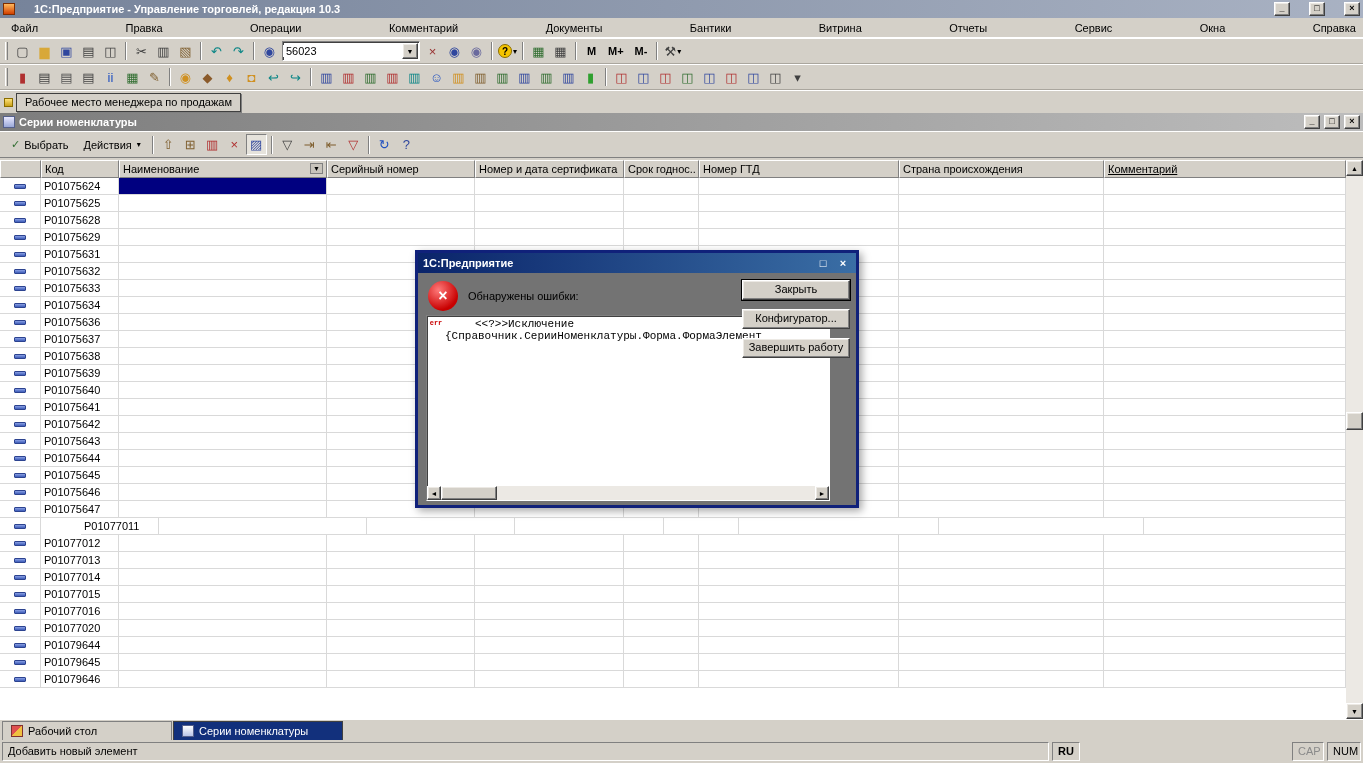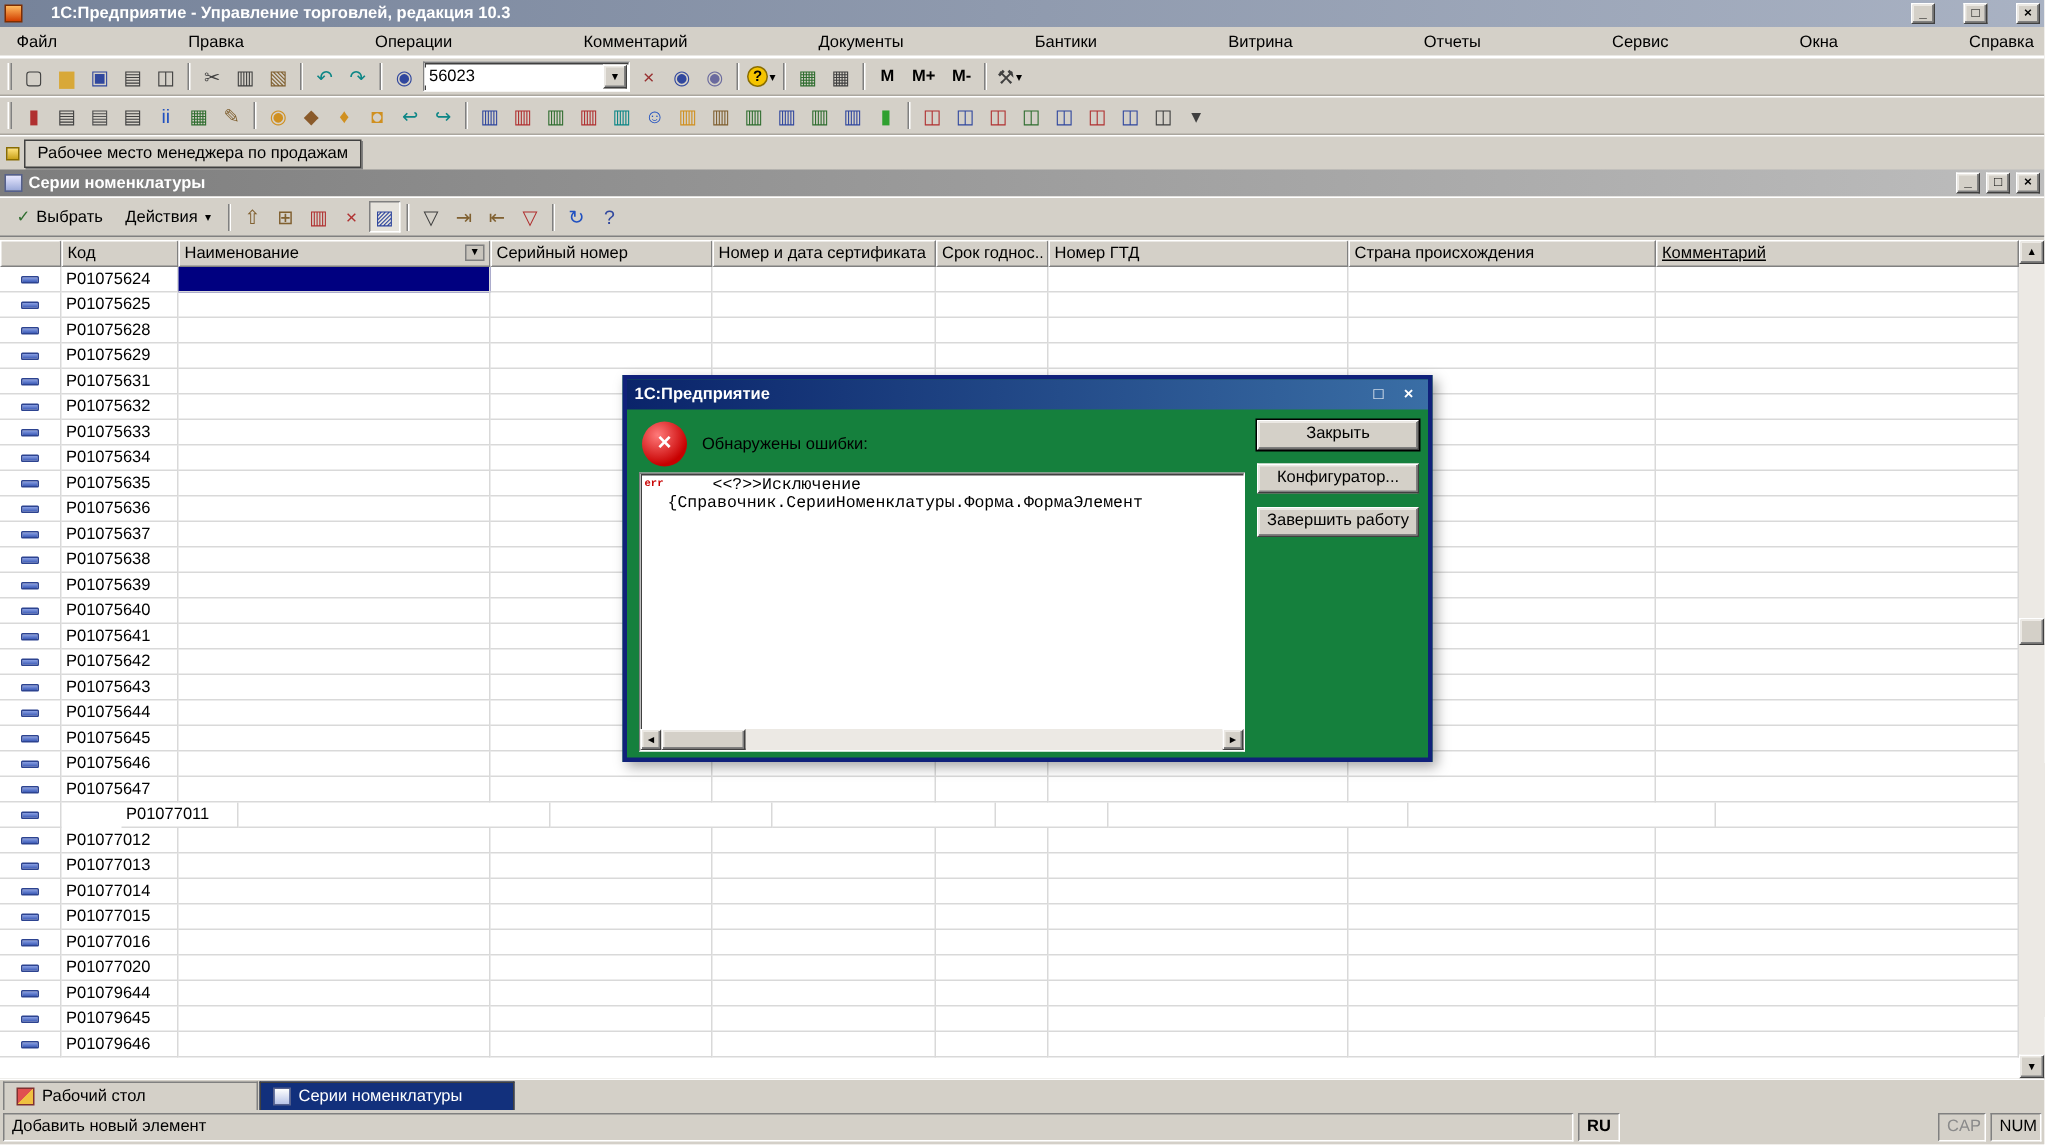--- a/index.html
+++ b/index.html
@@ -108,22 +108,22 @@
     background:#d4d0c8; display:flex; gap:3px; padding:2px 2px; align-items:stretch; }
   .panel { border-top:1px solid #808080; border-left:1px solid #808080;
     border-right:1px solid #fff; border-bottom:1px solid #fff;
     padding:2px 5px; white-space:nowrap; }
   .panel.hint { flex:1; }
   .panel.lang { width:28px; text-align:center; font-weight:bold; }
   .status-spacer { width:206px; }
   .panel.cap { width:32px; text-align:right; color:#8a8a8a; }
   .panel.num { width:34px; text-align:center; }
   
-  #dialog { position:absolute; left:415px; top:250px; width:540px; height:258px;
-    background:#15803d; border:3px solid #10217a; box-shadow:3px 3px 8px rgba(0,0,0,.35); }
+  #dialog { position:absolute; left:415px; top:250px; width:444px; height:258px;
+    background:#737373; border:3px solid #10217a; box-shadow:3px 3px 8px rgba(0,0,0,.35); }
   .dlg-title { height:20px; background:linear-gradient(90deg,#0a246a,#3a6ea5); color:#fff;
     font-weight:bold; display:flex; align-items:center; gap:4px; padding:0 5px; }
   .dlg-title .title-text { flex:1; }
   .dlg-tbtn { width:16px; text-align:center; color:#fff; font-weight:bold; font-size:11px; cursor:default; }
   .dlg-body { position:relative; height:212px; }
   .err-icon { position:absolute; left:10px; top:8px; width:30px; height:30px; border-radius:50%;
     background:radial-gradient(circle at 35% 30%, #ff7a7a, #c80000 70%);
     color:#fff; font-weight:bold; font-size:16px;
     display:flex; align-items:center; justify-content:center; }
   .dlg-msg { position:absolute; left:50px; top:17px; }
@@ -548,33 +548,20 @@
           <div class="t-cell" style="width: 149px;"></div>
           <div class="t-cell" style="width: 75px;"></div>
           <div class="t-cell" style="width: 200px;"></div>
           <div class="t-cell" style="width: 205px;"></div>
           <div class="t-cell" style="flex: 1 1 0%;"></div>
         </div>
         <div class="t-row">
           <div class="t-cell" style="width: 41px;">
             <span class="row-marker"></span>
           </div>
-          <div class="t-cell" style="width: 78px;">P01075635</div>
-          <div class="t-cell" style="width: 208px;"></div>
-          <div class="t-cell" style="width: 148px;"></div>
-          <div class="t-cell" style="width: 149px;"></div>
-          <div class="t-cell" style="width: 75px;"></div>
-          <div class="t-cell" style="width: 200px;"></div>
-          <div class="t-cell" style="width: 205px;"></div>
-          <div class="t-cell" style="flex: 1 1 0%;"></div>
-        </div>
-        <div class="t-row">
-          <div class="t-cell" style="width: 41px;">
-            <span class="row-marker"></span>
-          </div>
           <div class="t-cell" style="width: 78px;">P01075636</div>
           <div class="t-cell" style="width: 208px;"></div>
           <div class="t-cell" style="width: 148px;"></div>
           <div class="t-cell" style="width: 149px;"></div>
           <div class="t-cell" style="width: 75px;"></div>
           <div class="t-cell" style="width: 200px;"></div>
           <div class="t-cell" style="width: 205px;"></div>
           <div class="t-cell" style="flex: 1 1 0%;"></div>
         </div>
         <div class="t-row">

